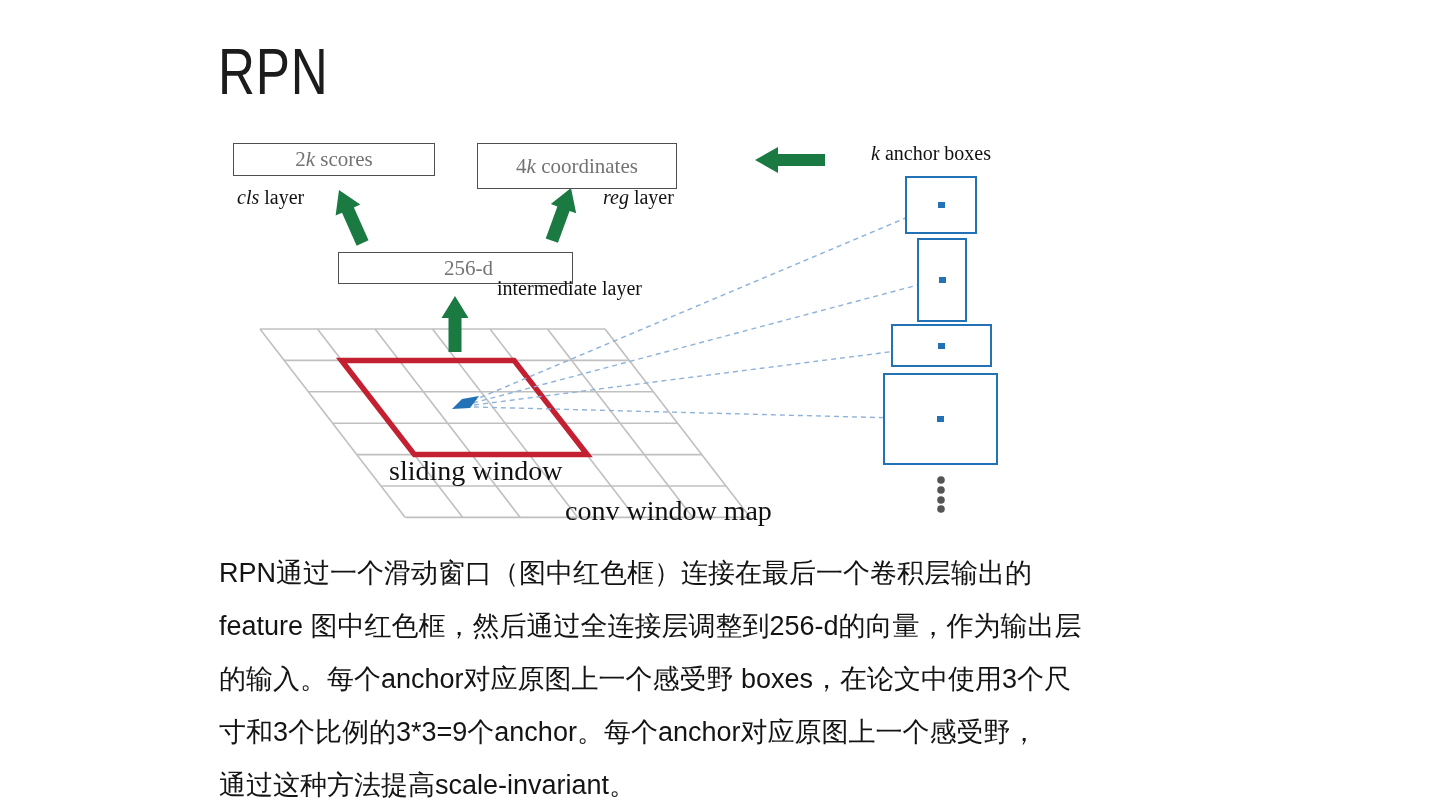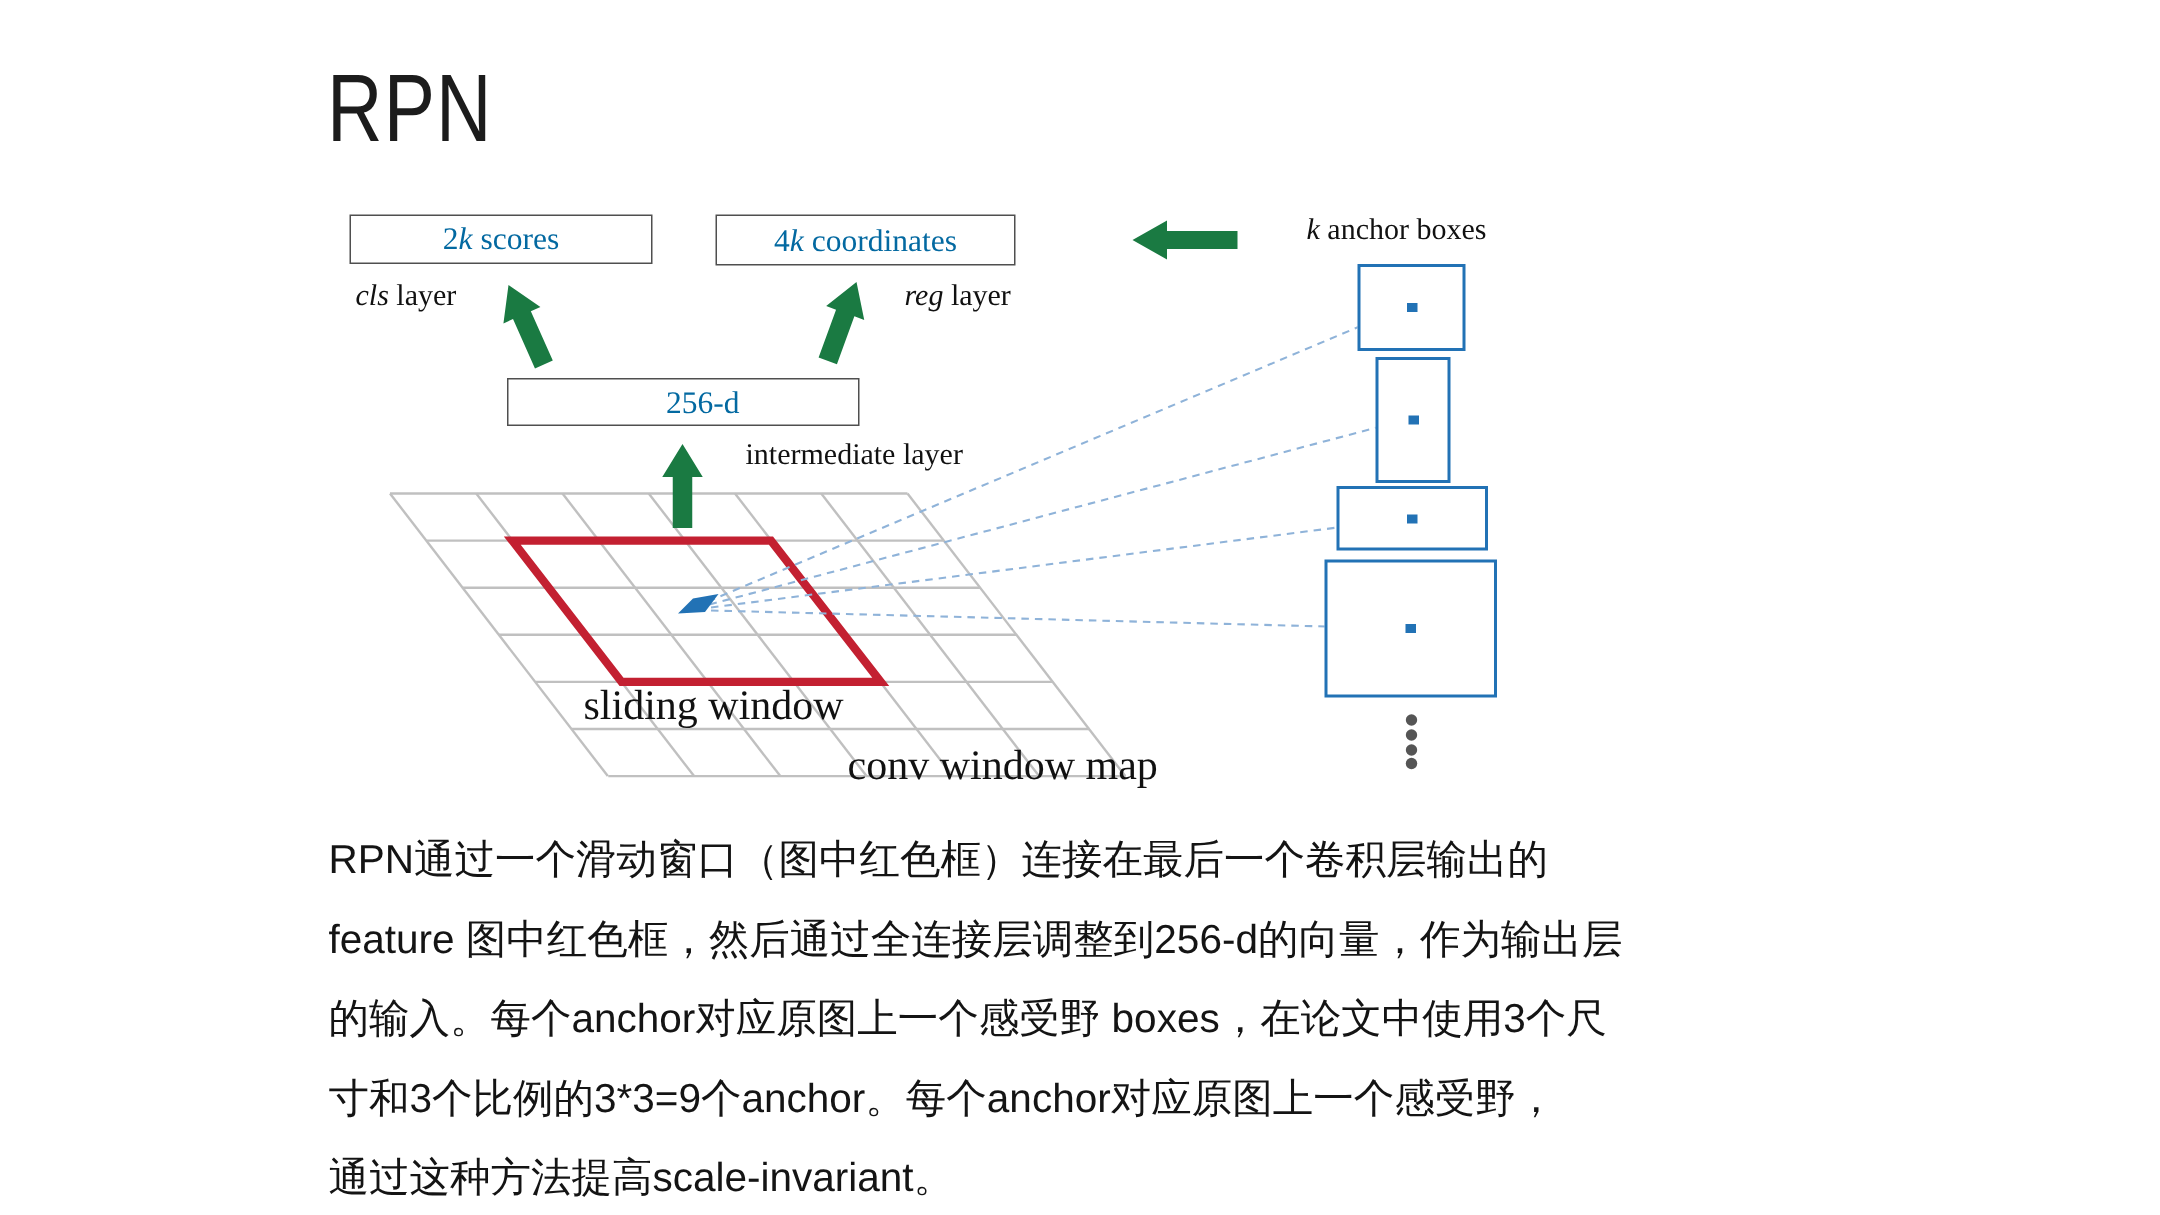--- a/index.html
+++ b/index.html
@@ -20,21 +20,21 @@
 
   .grid-line { stroke:var(--grid); stroke-width:1.6; }
   .red-window { fill:none; stroke:var(--red); stroke-width:5.5; stroke-linejoin:miter; }
   .dash { stroke:var(--blue-light); stroke-width:1.4; fill:none; stroke-dasharray:5 4; }
   .garrow { fill:var(--green); }
   .marker { fill:var(--blue); }
   .edot { fill:var(--dots); }
 
   .dbox {
     position:absolute; border:1.5px solid var(--border); background:#fff;
-    font-family:"Liberation Serif","DejaVu Serif",serif; font-size:21px; color:#0369a1;
+    font-family:"Liberation Serif","DejaVu Serif",serif; font-size:21px; color:#737373;
     display:flex; align-items:center; justify-content:center; box-sizing:border-box;
   }
   .slabel {
     position:absolute; font-family:"Liberation Serif","DejaVu Serif",serif;
     font-size:20px; color:#111; white-space:nowrap; line-height:1.1;
   }
   .slabel i, .dbox i { font-style:italic; }
   .big { font-size:28px; }
 
   .abox { position:absolute; border:2px solid var(--blue); background:#fff; box-sizing:border-box; }
@@ -102,30 +102,30 @@
         <circle class="edot" cx="941" cy="480" r="3.8"></circle>
         <circle class="edot" cx="941" cy="490" r="3.8"></circle>
         <circle class="edot" cx="941" cy="500" r="3.8"></circle>
         <circle class="edot" cx="941" cy="509" r="3.8"></circle>
       </g>
     </svg>
 
     <div class="dbox" style="left:233px; top:143px; width:202px; height:33px;">
       <span><span>2</span><i>k</i><span> scores</span></span>
     </div>
-    <div class="dbox" style="left:477px; top:143px; width:200px; height:34px;">
+    <div class="dbox" style="left:477px; top:143px; width:200px; height:46px;">
       <span><span>4</span><i>k</i><span> coordinates</span></span>
     </div>
     <div class="dbox" style="left:338px; top:252px; width:235px; height:32px;padding-left:26px;">
       <span>256-d</span>
     </div>
 
     <div class="slabel" style="left:237px; top:186px;"><i>cls</i><span> layer</span></div>
     <div class="slabel" style="left:603px; top:186px;"><i>reg</i><span> layer</span></div>
-    <div class="slabel" style="left:497px; top:292px;">intermediate layer</div>
+    <div class="slabel" style="left:497px; top:277px;">intermediate layer</div>
     <div class="slabel big" style="left:389px; top:456px;">sliding window</div>
     <div class="slabel big" style="left:565px; top:496px;">conv window map</div>
     <div class="slabel" style="left:871px; top:142px;"><i>k</i><span> anchor boxes</span></div>
 
     <div class="abox" style="left:905px; top:176px; width:72px; height:58px;">
         <span class="adot"></span>
       </div>
     <div class="abox" style="left:917px; top:238px; width:50px; height:84px;">
         <span class="adot"></span>
       </div>

